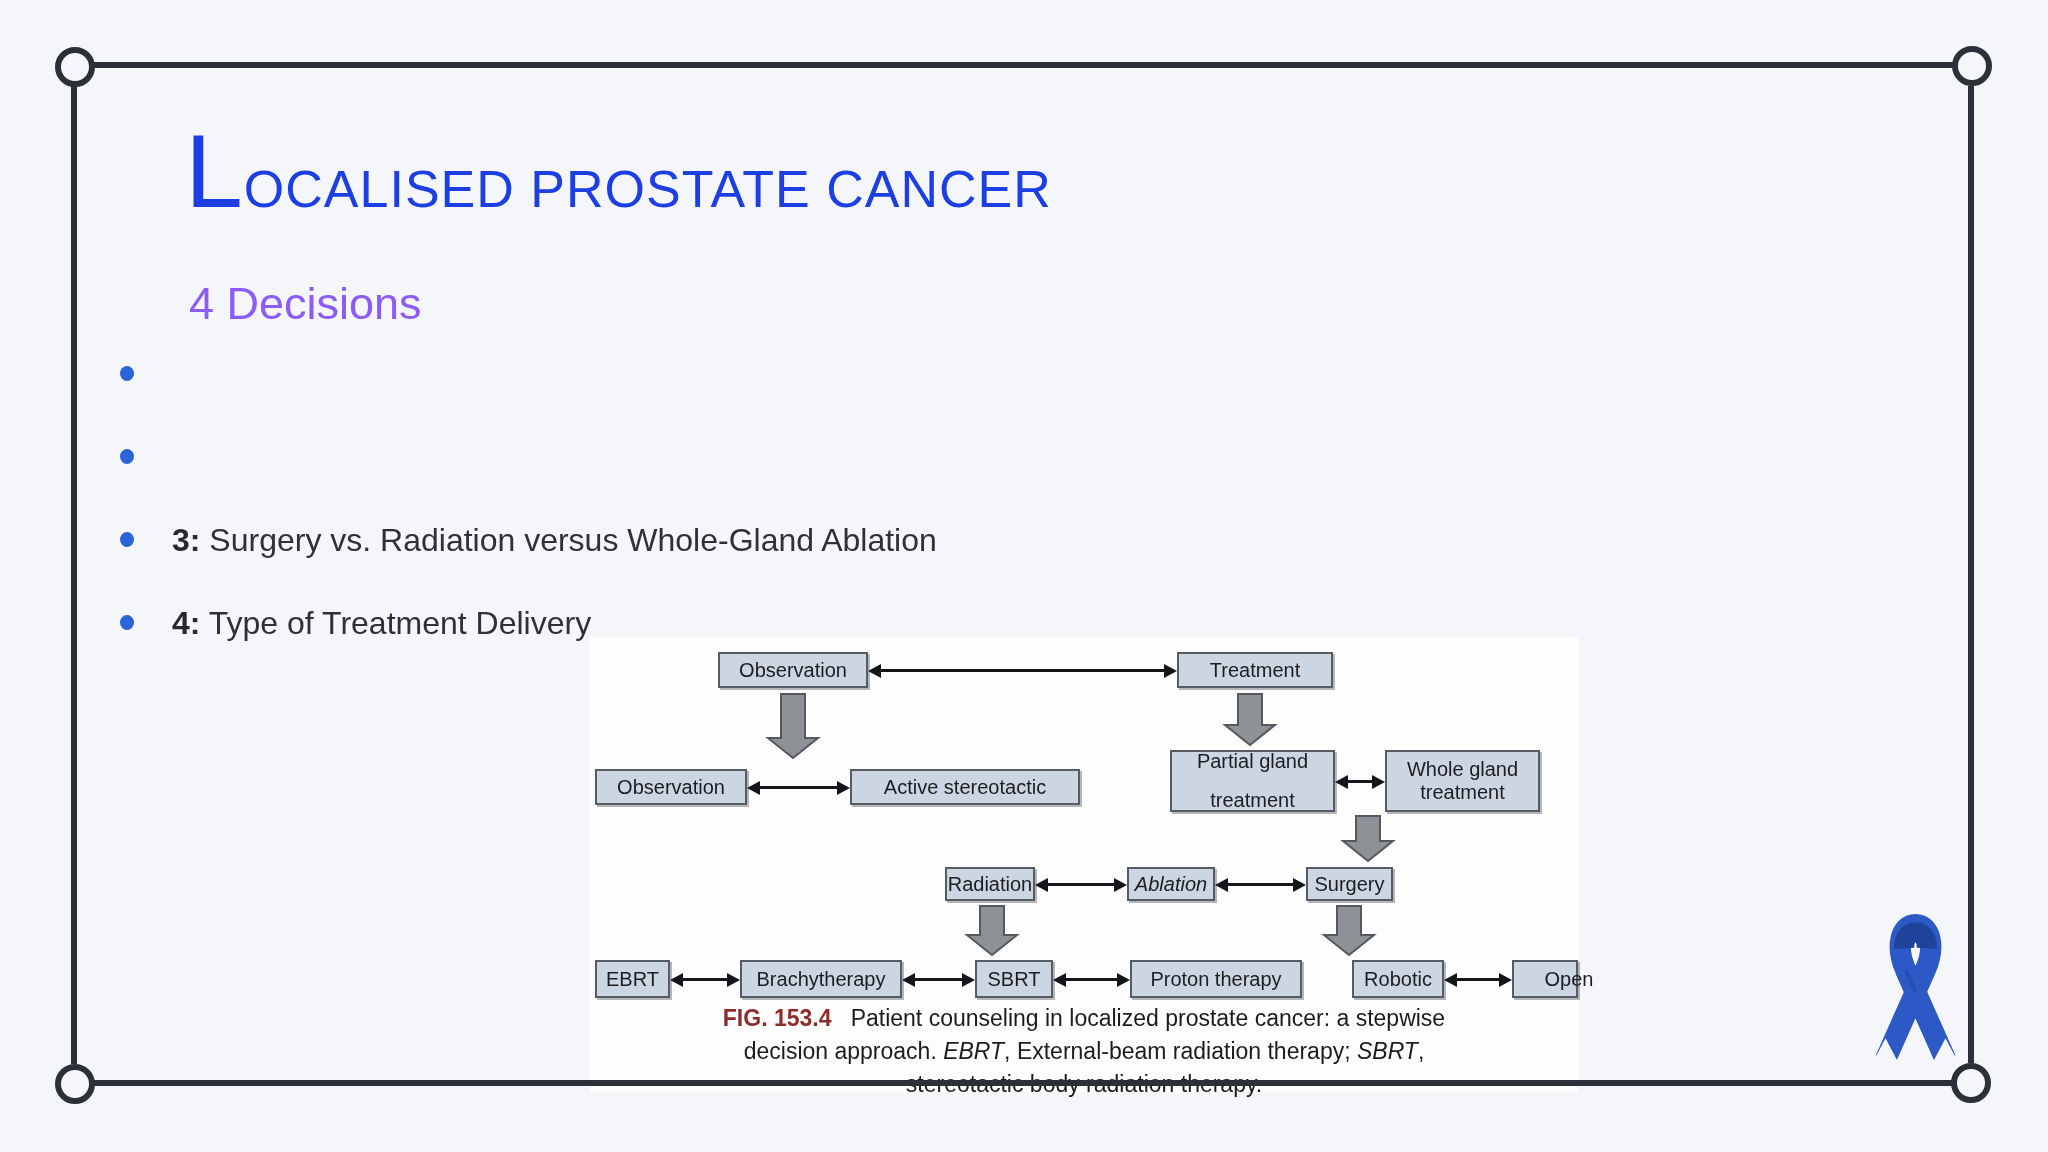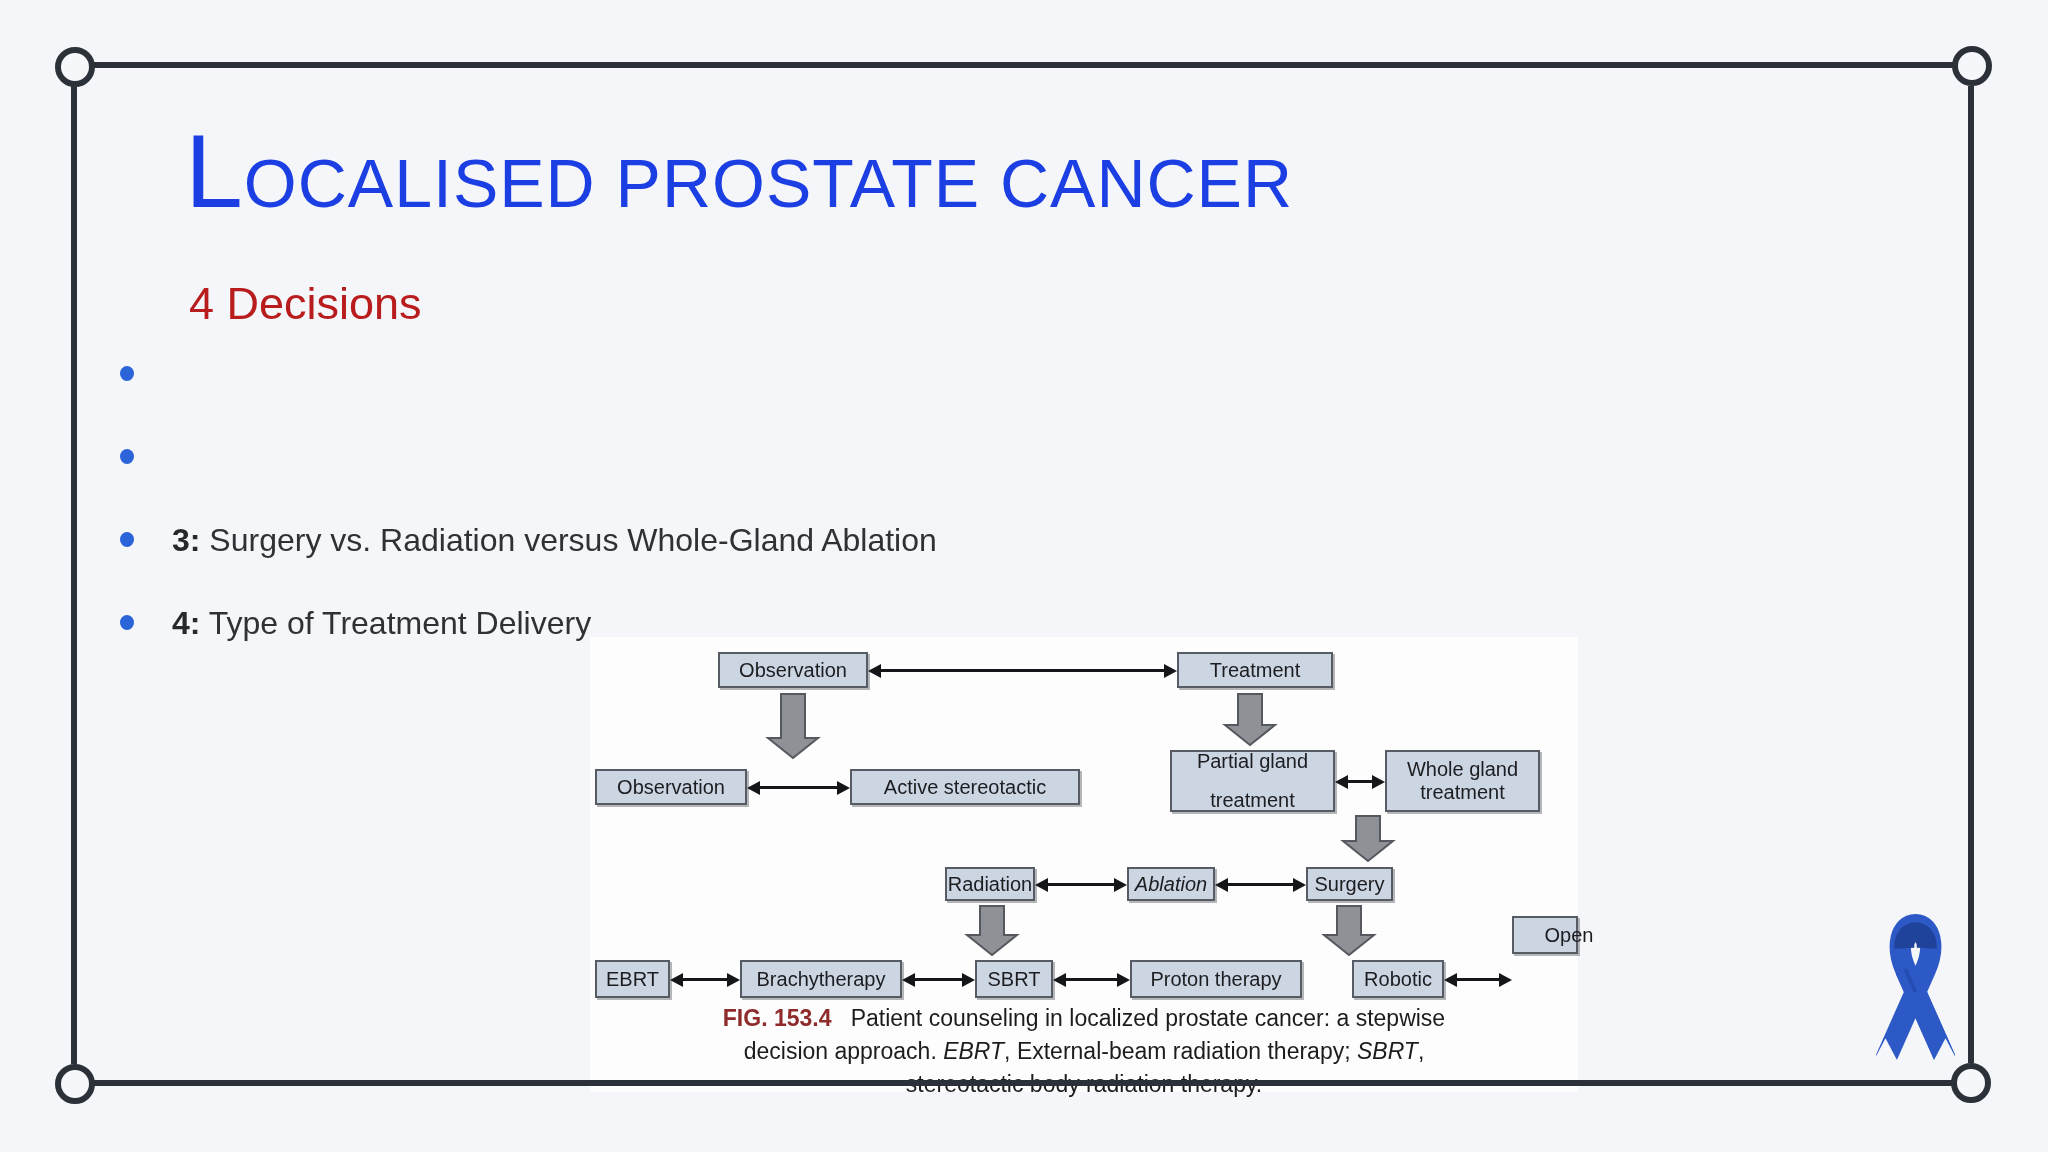--- a/index.html
+++ b/index.html
@@ -6,27 +6,27 @@
   html,body { width:2048px; height:1152px; }
   body {
     position: relative;
     background: #f5f6fa;
     font-family: "Liberation Sans", sans-serif;
     overflow: hidden;
   }
   
   .title {
     position: absolute; left: 185px; top: 112px;
-    font-size: 68px; font-weight: 400; color: #1c3fe3;
+    font-size: 52px; font-weight: 400; color: #1c3fe3;
     letter-spacing: 1px; white-space: nowrap;
   }
   .title::first-letter { font-size: 104px; }
   .subtitle {
     position: absolute; left: 189px; top: 278px;
-    font-size: 45px; color: #b91c1c;
+    font-size: 45px; color: #8b5cf6;
   }
   
   #bullets { position: absolute; left: 120px; top: 356px; }
   .bullet-row { display: flex; align-items: flex-start; height: 83px; }
   .dot {
     width: 14px; height: 15px; border-radius: 50%;
     background: #2b63d9; margin: 10px 38px 0 0; flex: 0 0 auto;
   }
   .btext { font-size: 32px; color: #303134; line-height: 36px; }
   .btext b { color: #27282a; }
@@ -131,21 +131,21 @@
     </div>
     <div class="fbox" style="left: 975px; top: 960px; width: 78px; height: 38px;">
       <div>SBRT</div>
     </div>
     <div class="fbox" style="left: 1130px; top: 960px; width: 172px; height: 38px; text-align: center;">
       <div>Proton therapy</div>
     </div>
     <div class="fbox" style="left: 1352px; top: 960px; width: 92px; height: 38px;">
       <div>Robotic</div>
     </div>
-    <div class="fbox" style="left: 1512px; top: 916px; width: 66px; height: 38px; padding-left: 48px;">
+    <div class="fbox" style="left: 1512px; top: 960px; width: 66px; height: 38px; padding-left: 48px;">
       <div>Open</div>
     </div>
     <div class="harrow" style="left: 879px; width: 287px; top: 669px;"></div>
     <div class="harrow" style="left: 758px; width: 81px; top: 786px;"></div>
     <div class="harrow" style="left: 1346px; width: 28px; top: 780px;"></div>
     <div class="harrow" style="left: 1046px; width: 70px; top: 883px;"></div>
     <div class="harrow" style="left: 1226px; width: 69px; top: 883px;"></div>
     <div class="harrow" style="left: 681px; width: 48px; top: 978px;"></div>
     <div class="harrow" style="left: 913px; width: 51px; top: 978px;"></div>
     <div class="harrow" style="left: 1064px; width: 55px; top: 978px;"></div>

